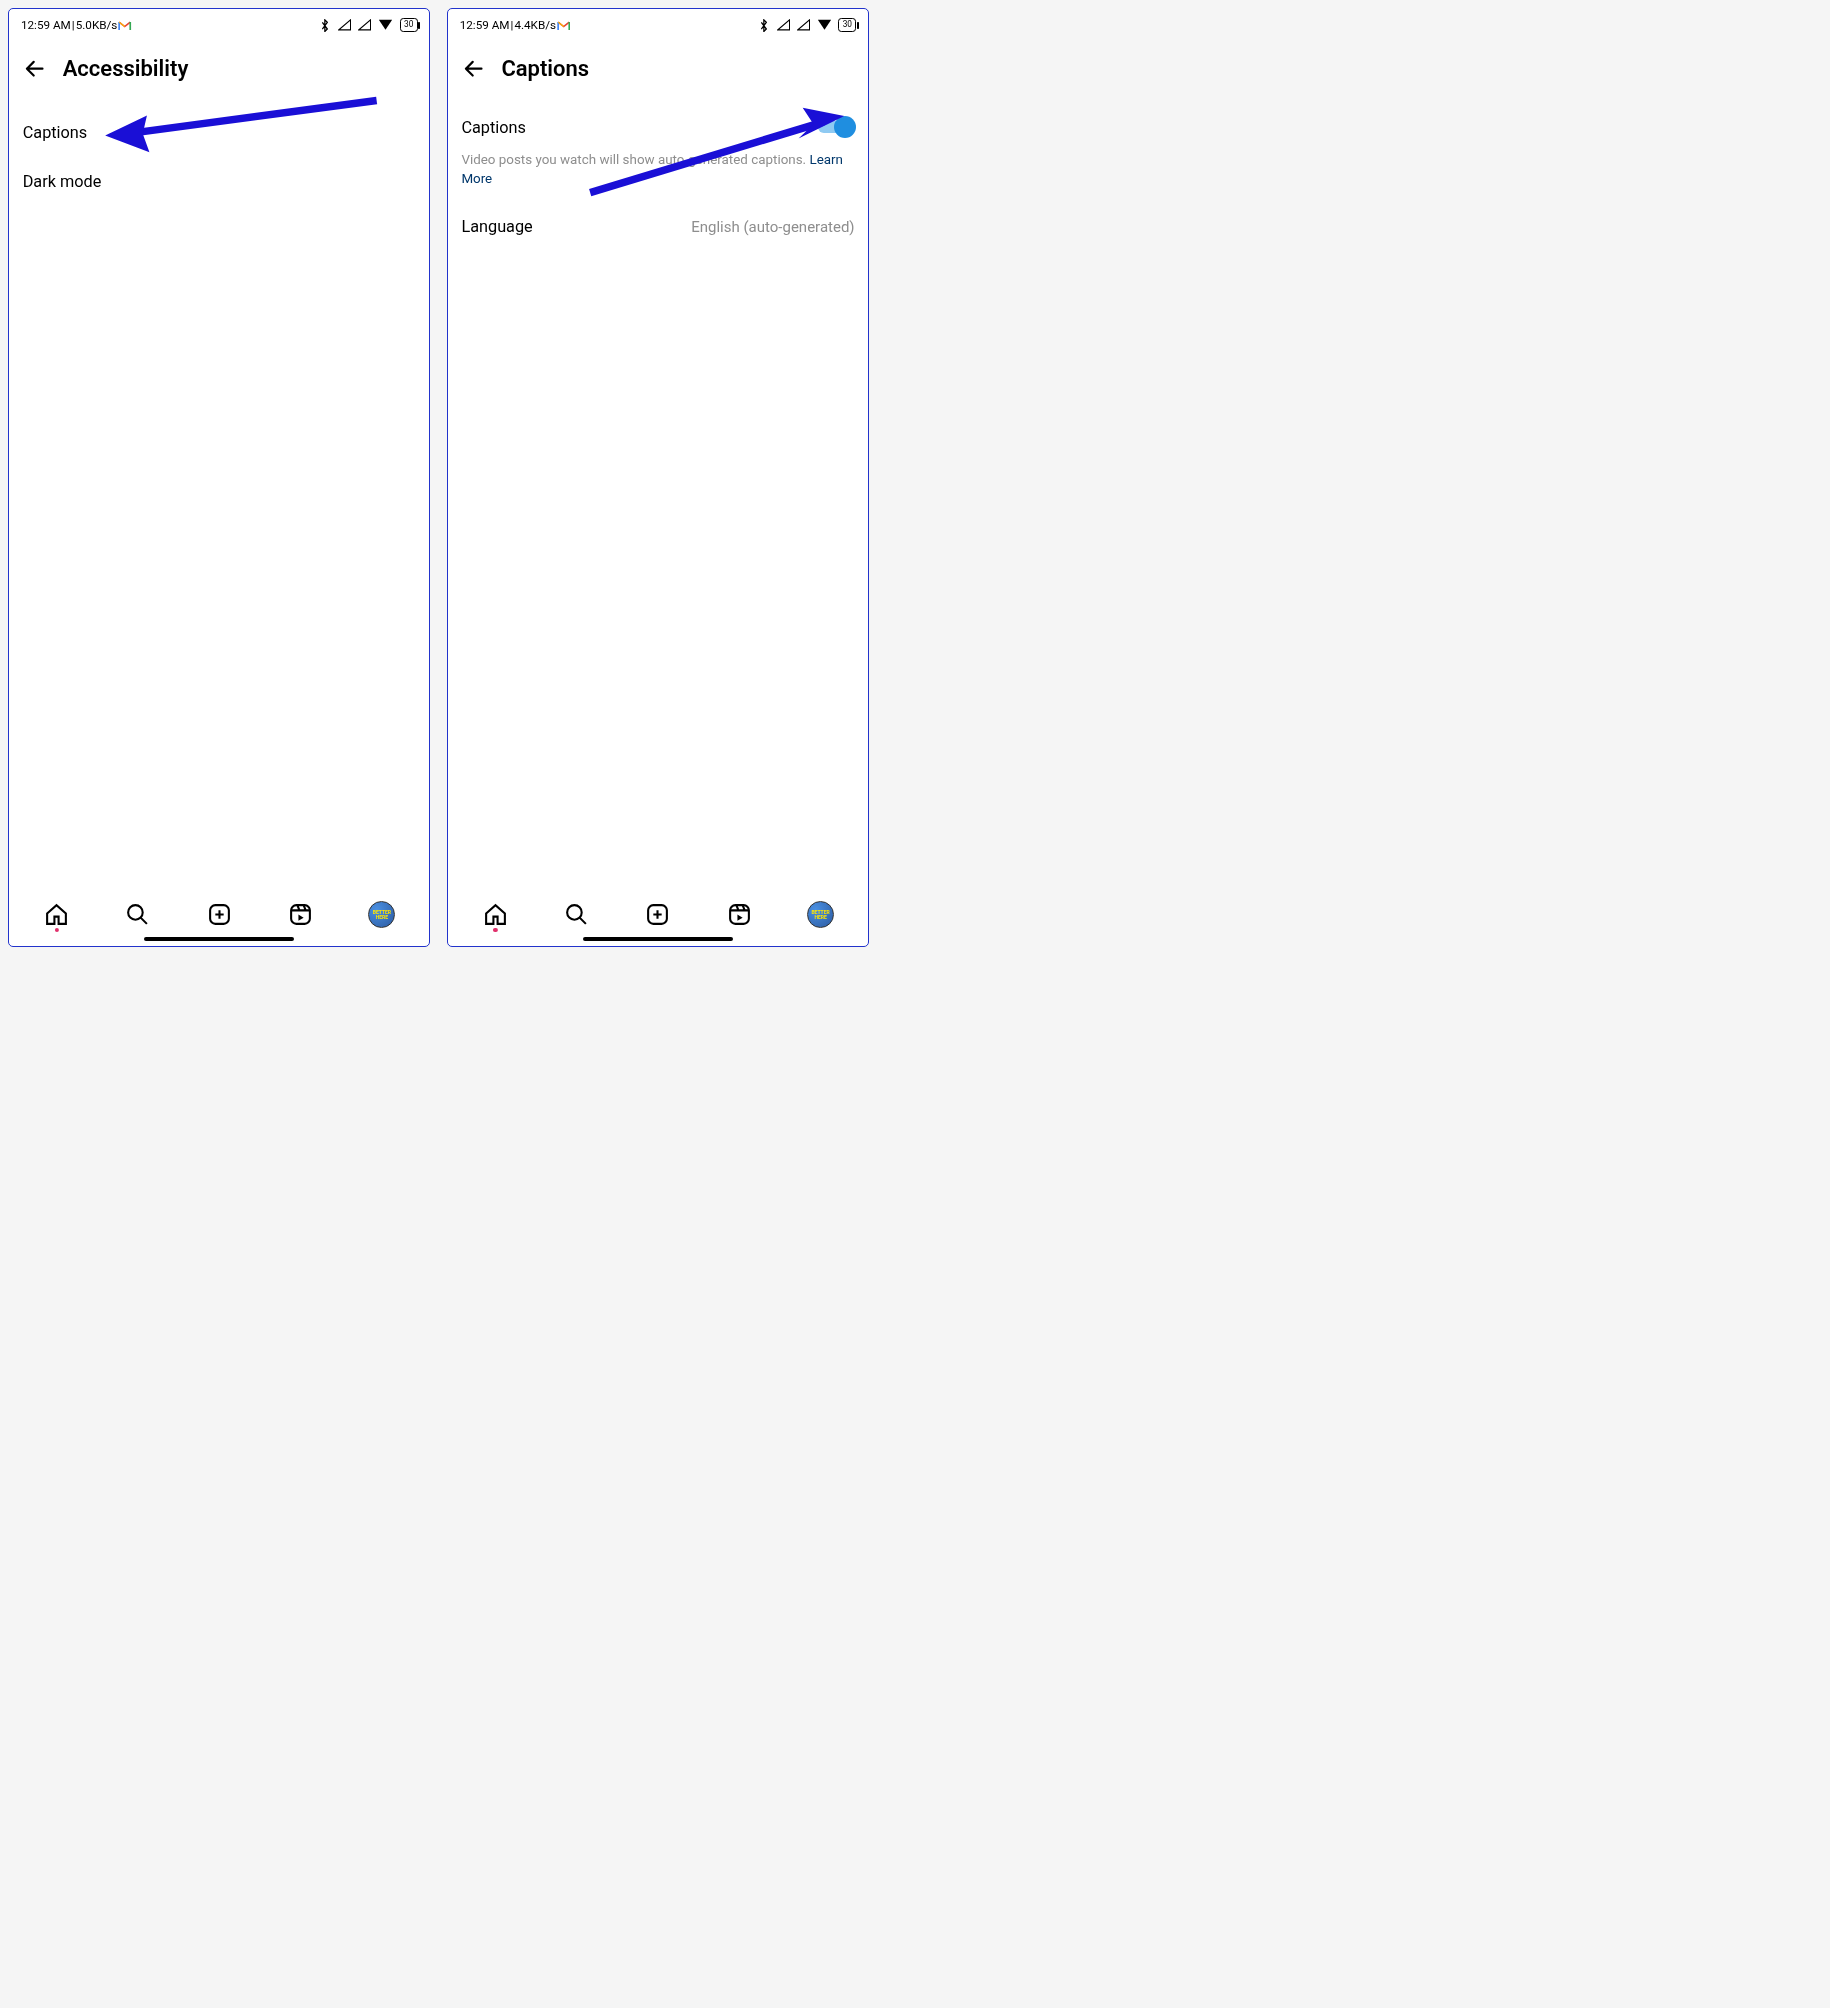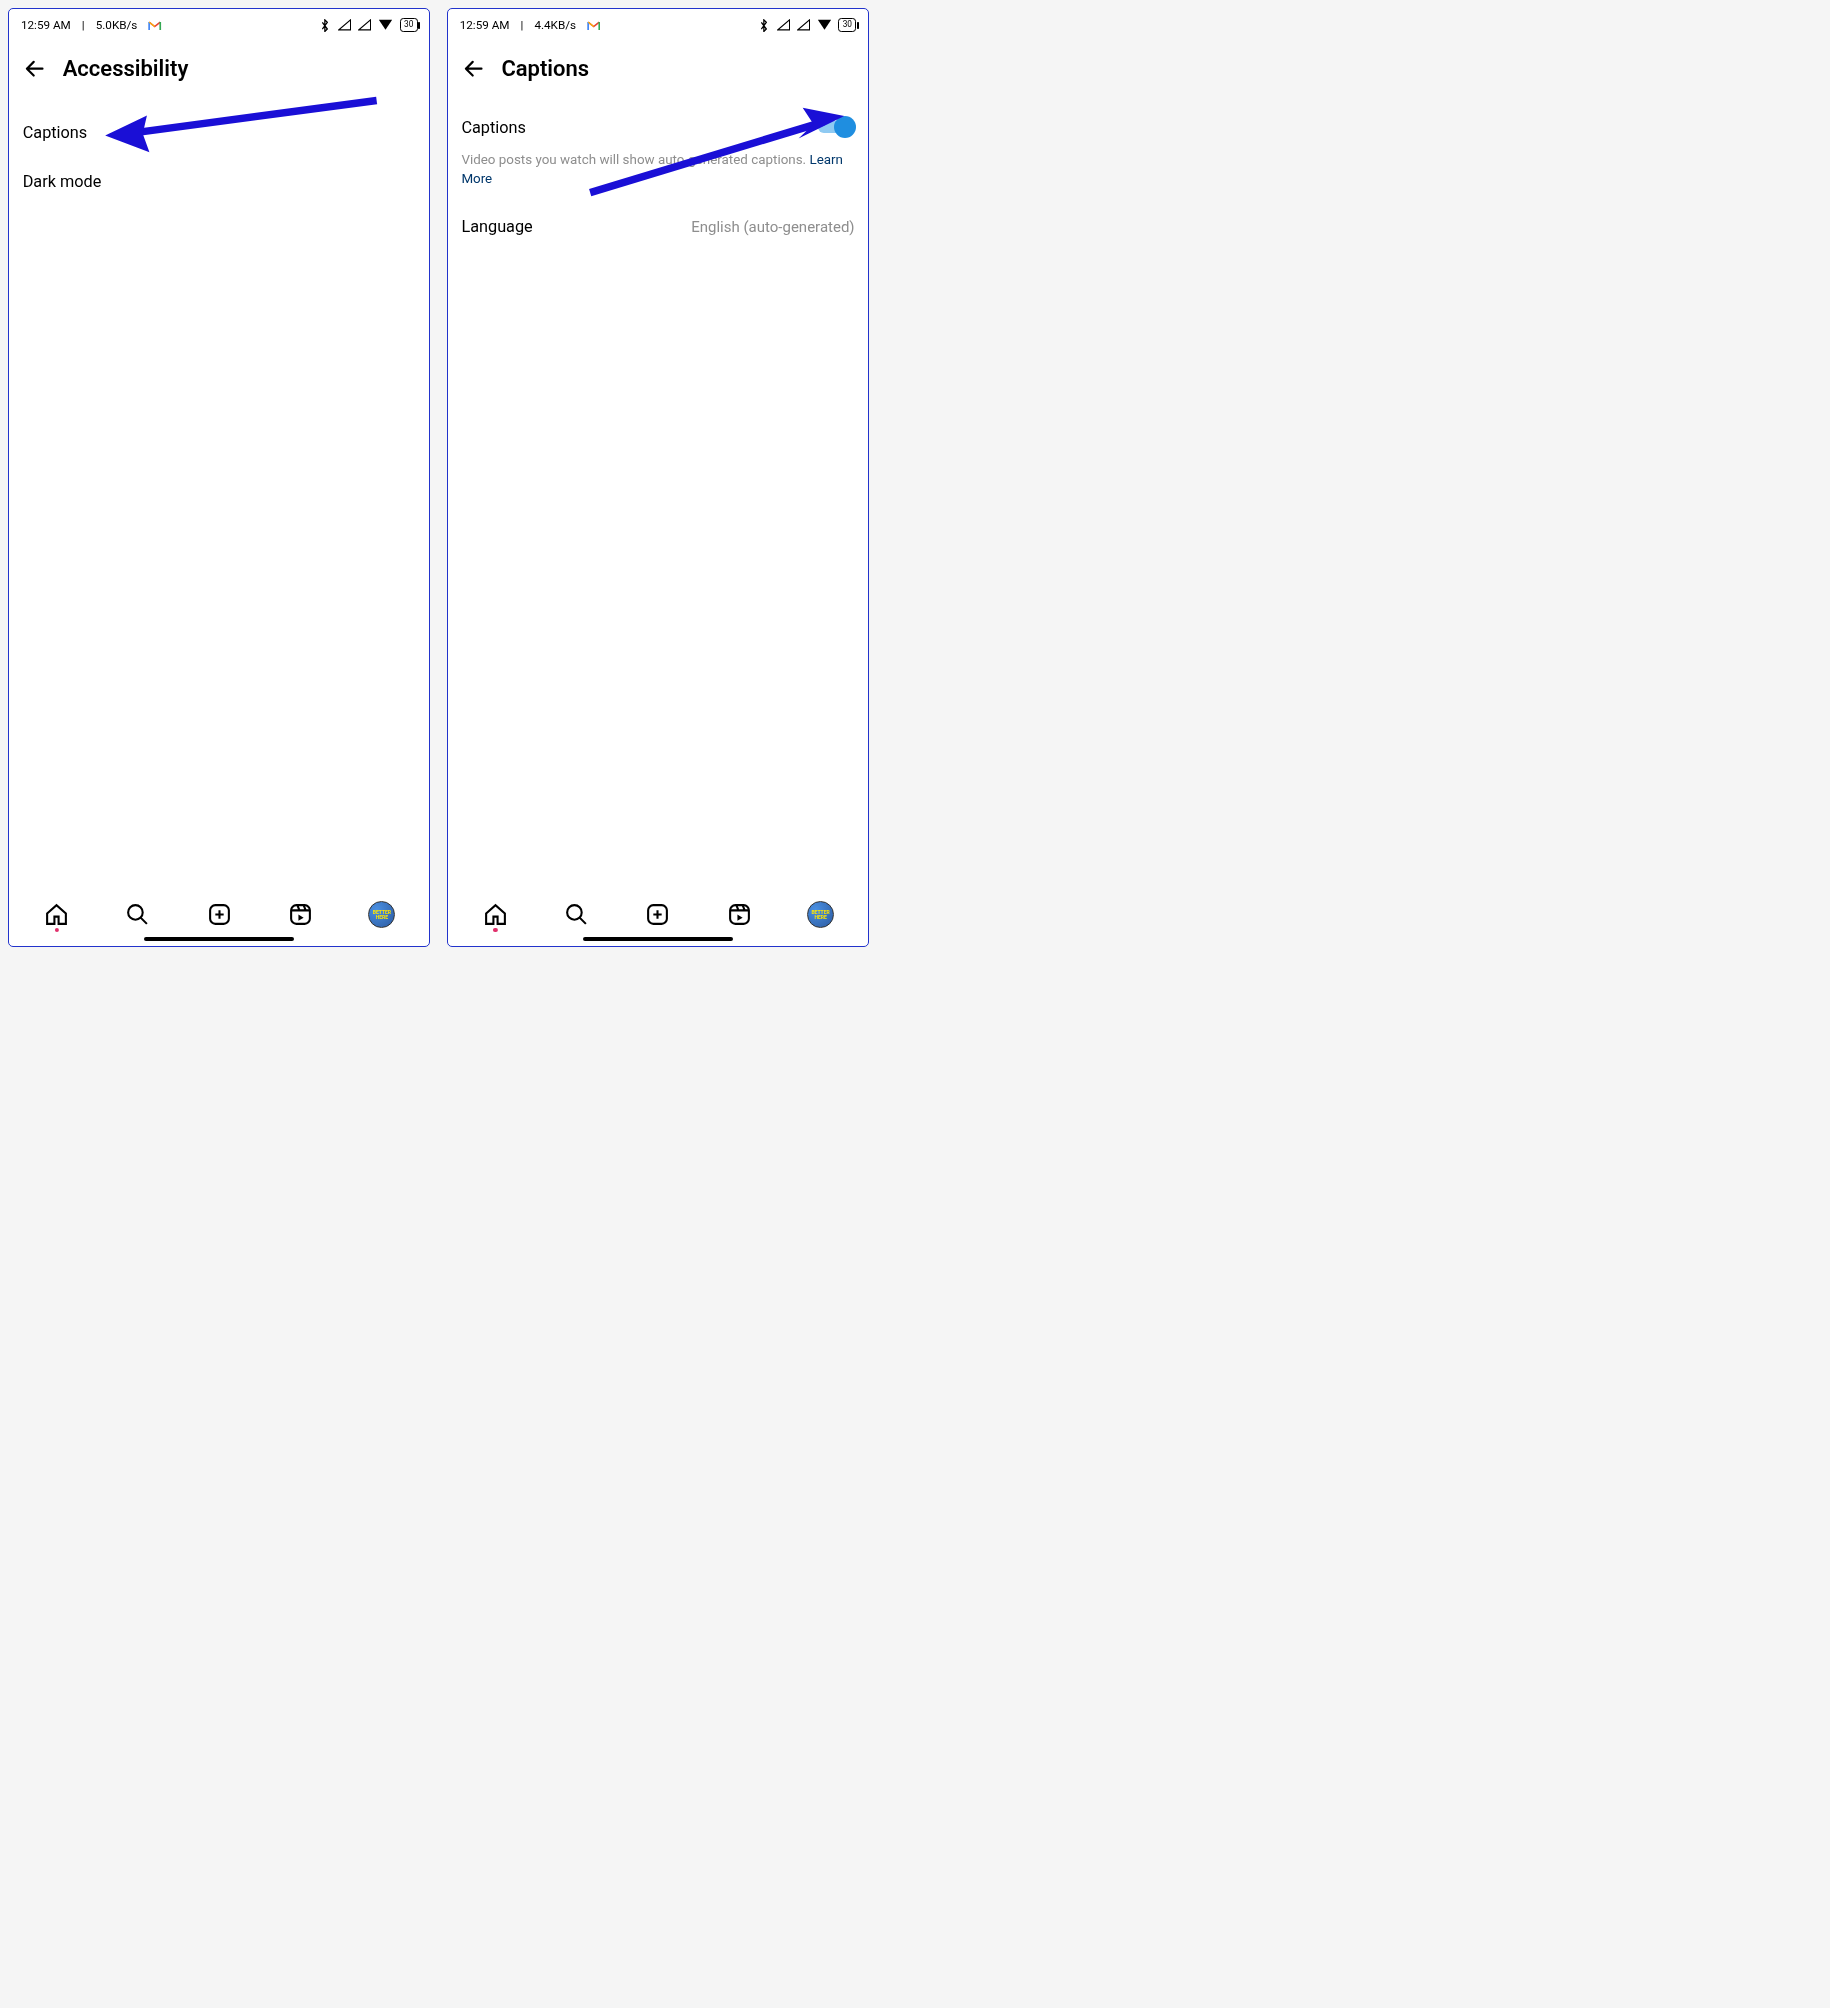--- a/index.html
+++ b/index.html
@@ -23,21 +23,21 @@
   }
   .status-bar {
     height: 32px;
     display: flex;
     align-items: center;
     justify-content: space-between;
     padding: 0 11.7px;
     font-size: 11.7px;
     color: #000;
   }
-  .status-left { display: flex; align-items: center; gap: 11px; }
+  .status-left { display: flex; align-items: center; gap: 1px; }
   .status-right { display: flex; align-items: center; gap: 6.7px; }
   .gmail-icon {
     width: 13.4px; height: 10px;
     position: relative;
     display: inline-block;
   }
   .gmail-icon svg { width: 13.4px; height: 10px; }
   .bt-icon, .sig-icon, .wifi-icon, .batt-icon { display:inline-flex; align-items:center; }
   .batt-icon { font-size: 8.3px; border:1.3px solid #000; border-radius:3.3px; padding:0 3.3px; line-height:11.7px; position:relative;}
   .batt-icon::after { content:""; position:absolute; right:-3.3px; top:2.5px; width:1.7px; height:6.7px; background:#000; border-radius:0.8px;}

